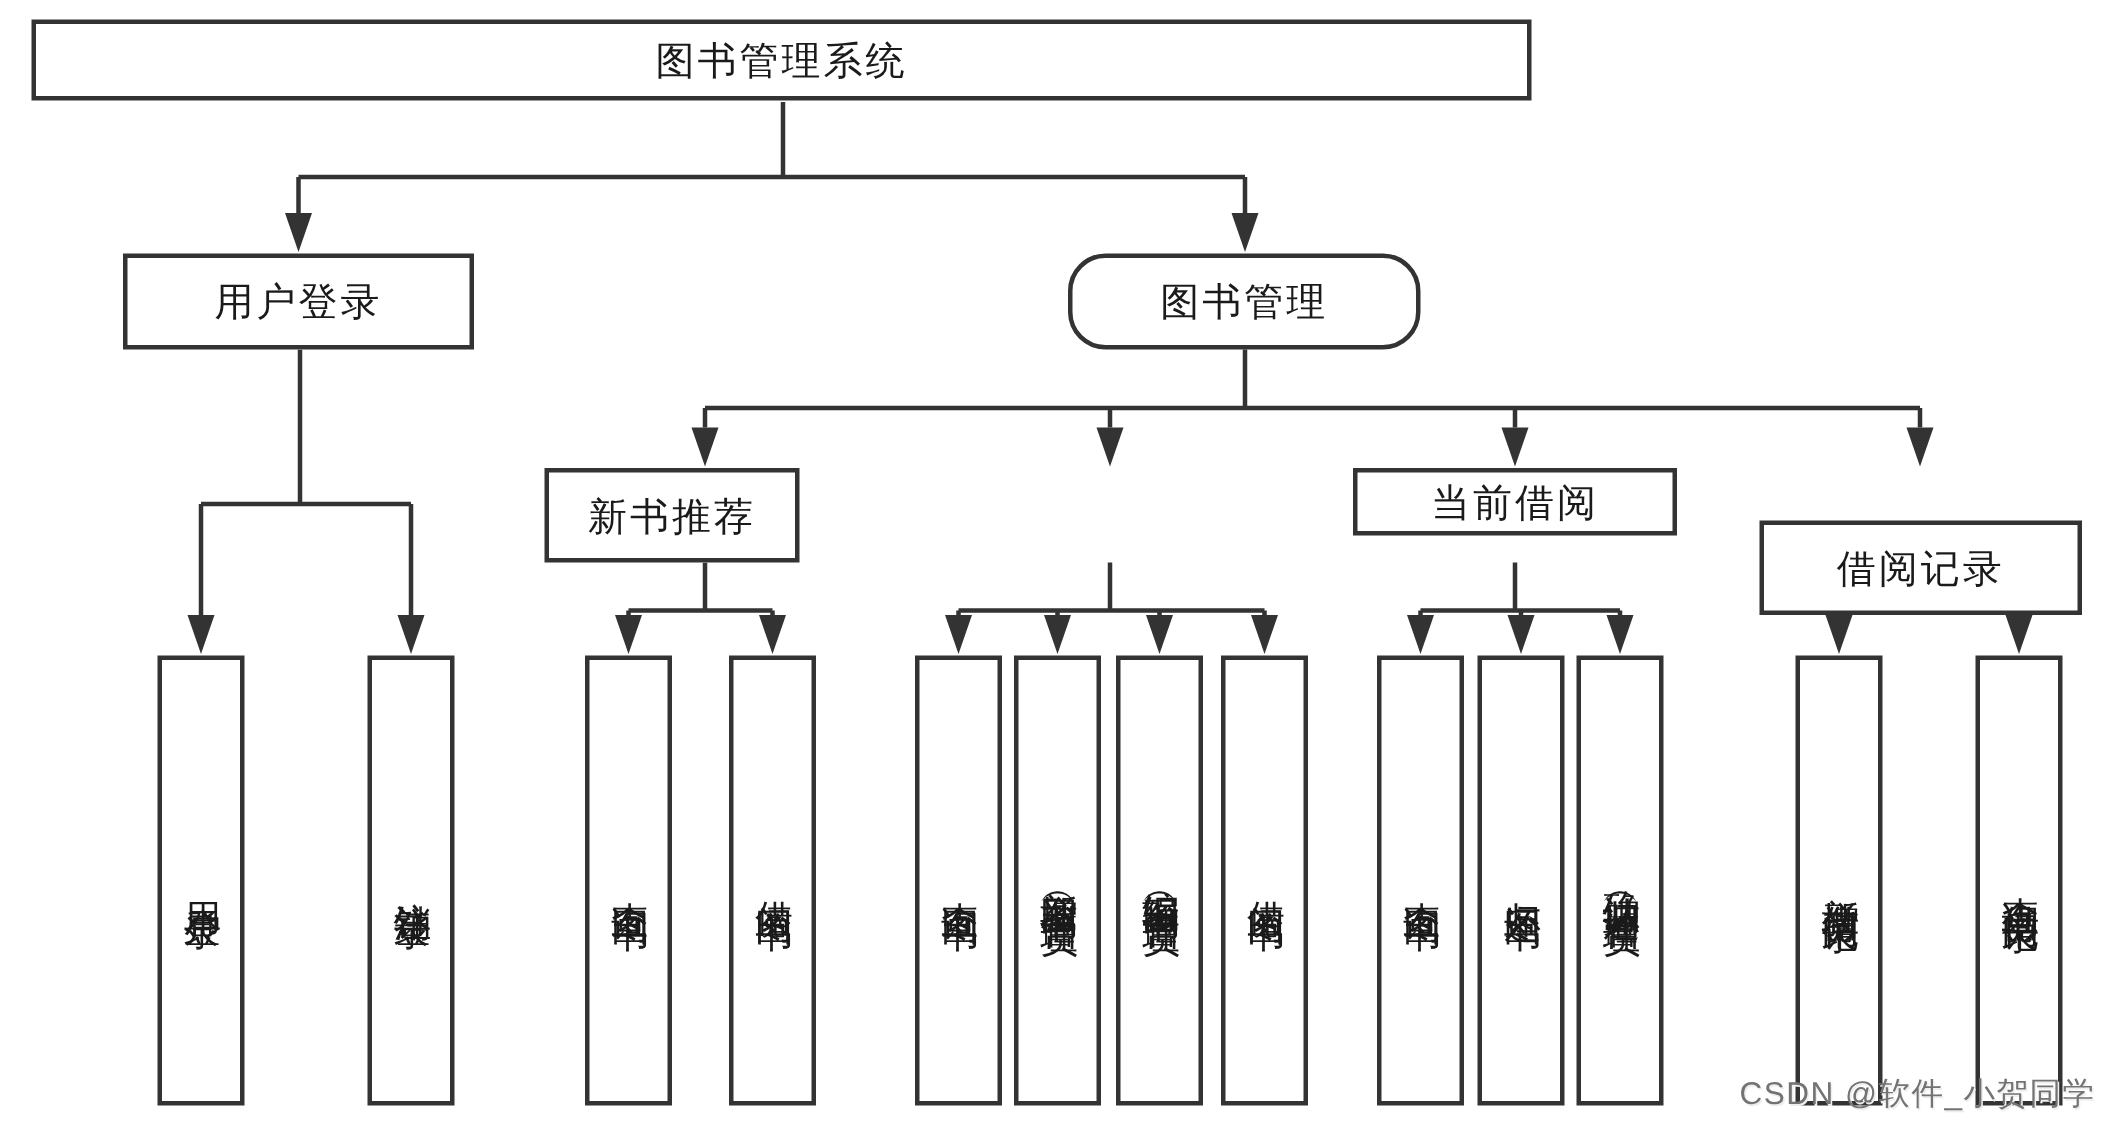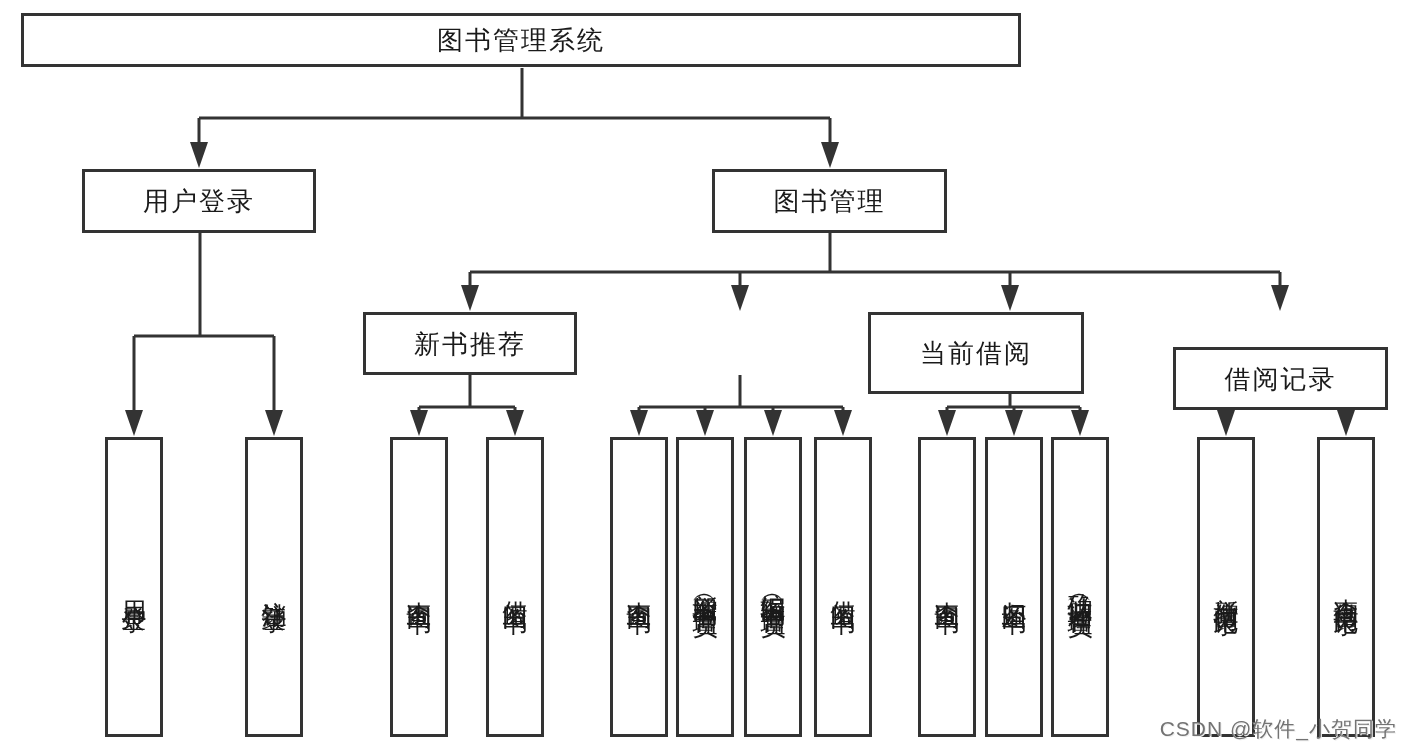--- a/index.html
+++ b/index.html
@@ -107,24 +107,24 @@
       <polygon points="1080,436 1071,410 1089,410"></polygon>
 
       <polygon points="1226,436 1217,410 1235,410"></polygon>
       <polygon points="1346,436 1337,410 1355,410"></polygon>
     </g>
   </svg>
 
   <div class="node" style="left:21px; top:13px; width:1000px; height:54px;">图书管理系统</div>
 
   <div class="node" style="left:82px; top:169px; width:234px; height:64px;">用户登录</div>
-  <div class="node" style="left:712px; top:169px; width:235px; height:64px;">图书管理</div>
+  <div class="node" style="left:712px; top:169px; width:235px; height:64px;border-radius:25px;">图书管理</div>
 
-  <div class="node" style="left:363px; top:312px; width:214px; height:63px;">新书推荐</div>
-  <div class="node" style="left:868px; top:312px; width:216px; height:82px;">当前借阅</div>
+  <div class="node" style="left:363px; top:312px; width:170px; height:63px;">新书推荐</div>
+  <div class="node" style="left:902px; top:312px; width:216px; height:45px;">当前借阅</div>
   <div class="node" style="left:1173px; top:312px; width:215px; height:63px;margin-top:35px;">借阅记录</div>
 
   <div class="vnode" style="left:105px;">用户登录</div>
   <div class="vnode" style="left:245px;">注销登录</div>
 
   <div class="vnode" style="left:390px;">查询图书</div>
   <div class="vnode" style="left:486px;">借阅图书</div>
 
   <div class="vnode" style="left:610px;">查询图书</div>
   <div class="vnode" style="left:676px;">新增图书（管理员）</div>

